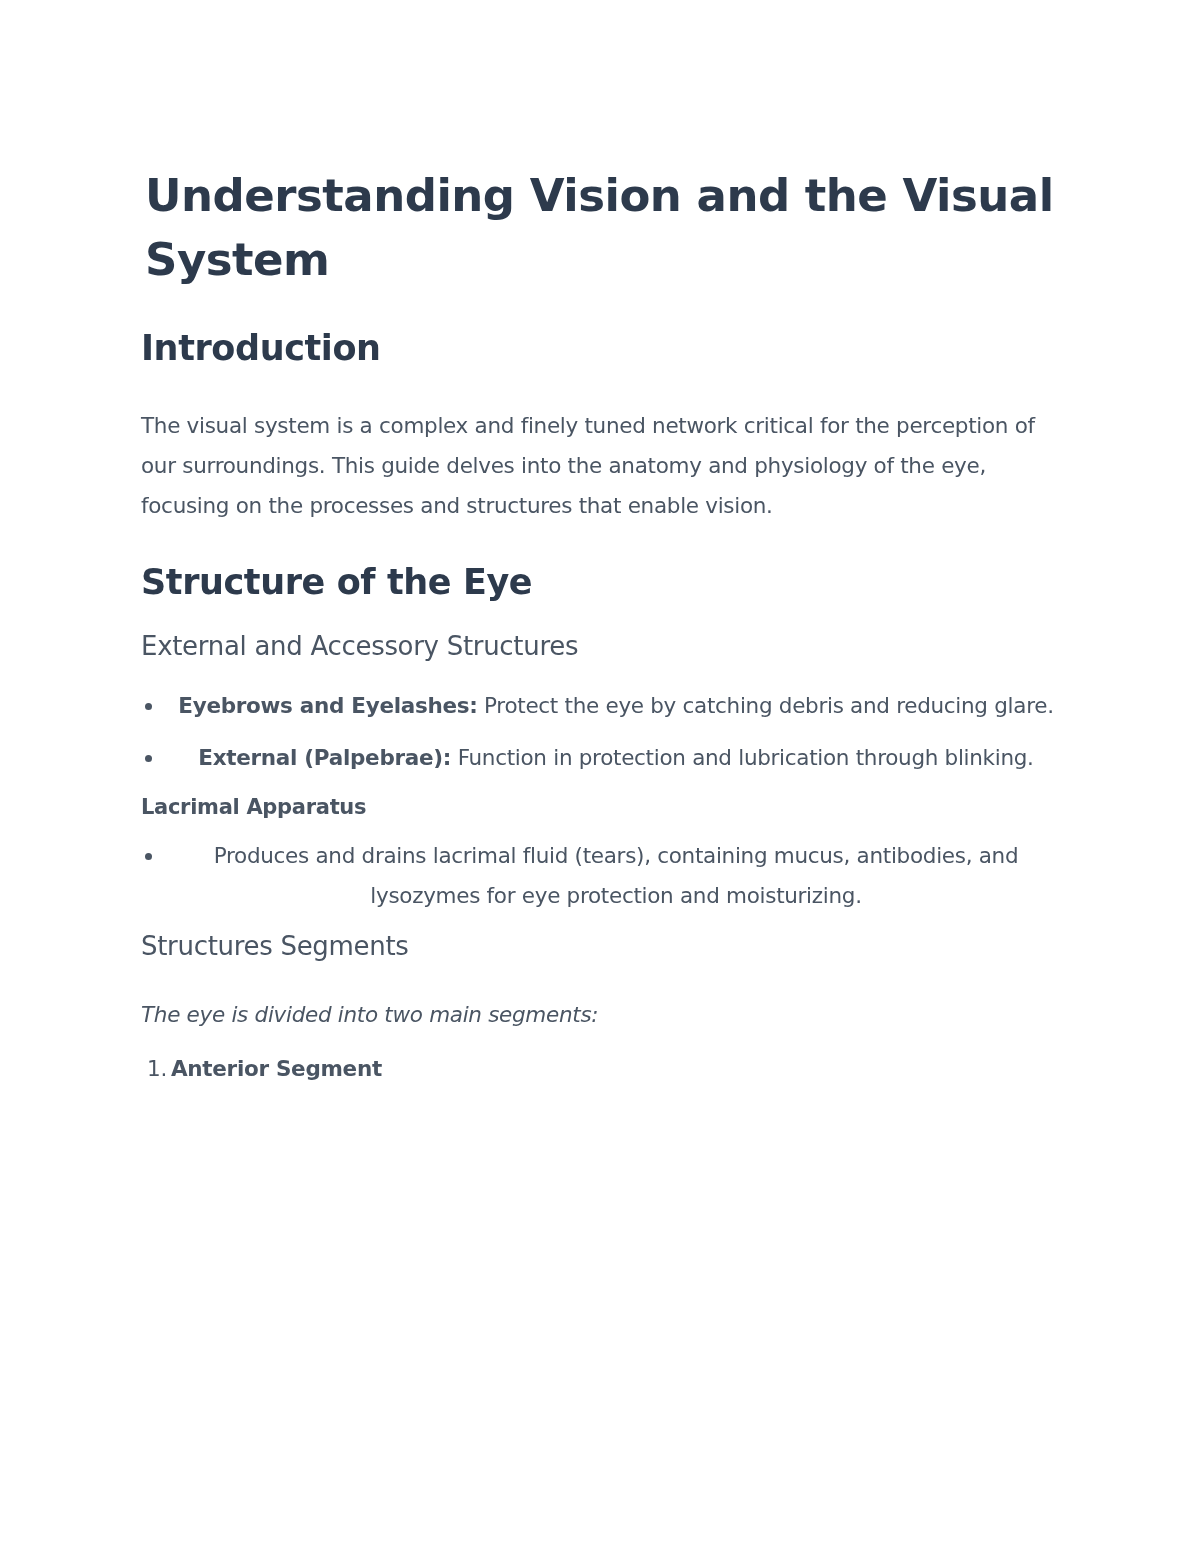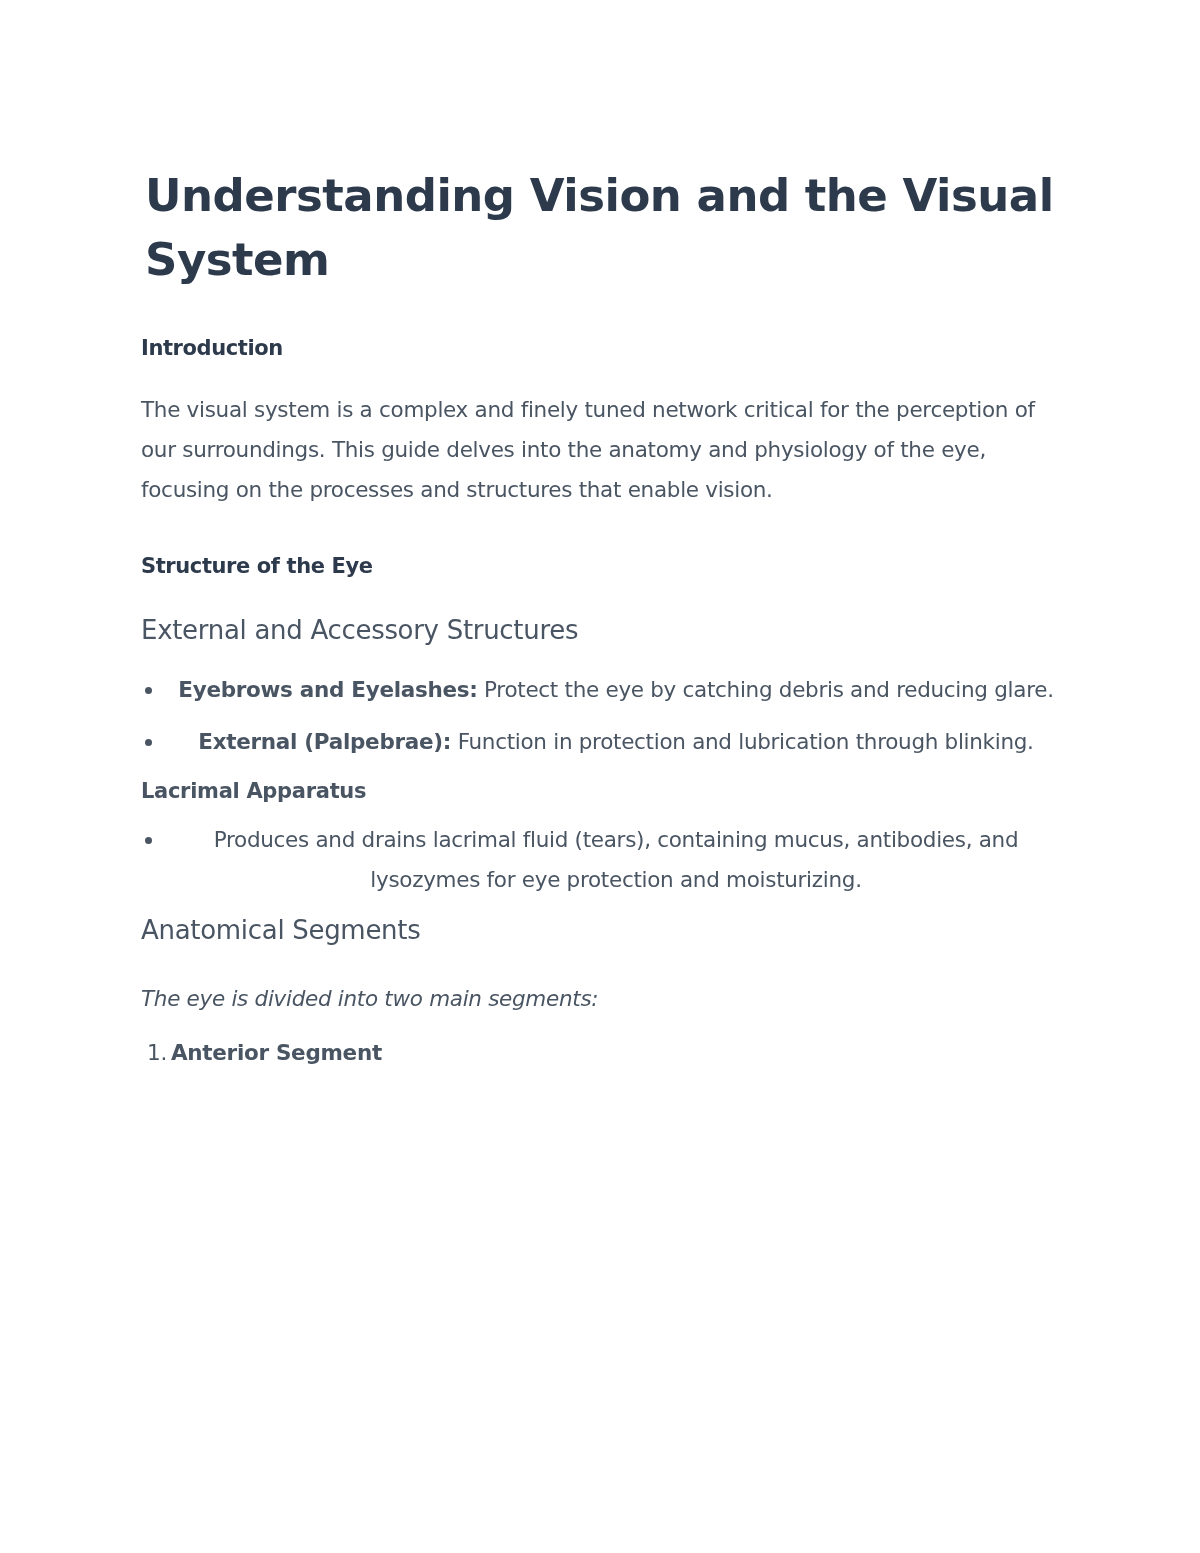--- a/index.html
+++ b/index.html
@@ -1,24 +1,24 @@
 <!DOCTYPE html>
 <html><head>
 <meta charset="utf-8">
 <style>
   html, body { margin: 0; padding: 0; background: #ffffff; }
   body { width: 1200px; height: 1553px; position: relative; overflow: hidden;
          font-family: "DejaVu Sans", sans-serif; color: #4a5563; }
   .page { position: absolute; left: 141px; top: 160px; width: 920px; }
   h1 { margin: 4px; font-size: 45px; line-height: 64px; font-weight: bold; color: #2d3a4c; letter-spacing: -0.5px; }
-  h2 { margin: 34px 0 0 0; font-size: 21px; line-height: 44px; font-weight: bold; color: #2d3a4c; letter-spacing: -0.4px; }
+  h2 { margin: 34px 0 0 0; font-size: 35px; line-height: 44px; font-weight: bold; color: #2d3a4c; letter-spacing: -0.4px; }
   h3 { margin: 24px 0 0 0; font-size: 26px; line-height: 36px; font-weight: normal; color: #4a5563; letter-spacing: -0.3px; }
   h4 { margin: 14px 0 0 0; font-size: 21px; line-height: 30px; font-weight: bold; color: #4a5563; letter-spacing: -0.3px; }
   p { margin: 0; font-size: 21.5px; line-height: 40px; color: #4a5563; letter-spacing: -0.3px; }
-  .intro { margin-top: 20px; }
+  .intro { margin-top: 36px; }
   ul, ol { margin: 0; padding: 0; list-style: none; }
   ul.bullets { margin-top: 22px; }
   ul.bullets li { position: relative; padding-left: 30px; font-size: 21.5px; line-height: 40px; margin-bottom: 12px; letter-spacing: -0.3px; text-align: center; }
   ul.bullets li .bullet { position: absolute; left: 4px; top: 17px; width: 7px; height: 7px; border-radius: 50%; background: #4a5563; }
   ul.bullets li b { color: #4a5563; font-weight: bold; }
   .segments-intro { margin-top: 31px; font-style: italic; }
   ol.numbered { margin-top: 14px; }
   ol.numbered li { position: relative; padding-left: 30px; font-size: 21.5px; line-height: 40px; font-weight: bold; letter-spacing: -0.3px; }
   ol.numbered li .num { position: absolute; left: 6px; top: 0; font-weight: normal; }
 </style>
@@ -46,21 +46,21 @@
   </ul>
 
   <h4>Lacrimal Apparatus</h4>
   <ul class="bullets" style="margin-top:14px">
     <li>
       <span class="bullet"></span>
       <span>Produces and drains lacrimal fluid (tears), containing mucus, antibodies, and lysozymes for eye protection and moisturizing.</span>
     </li>
   </ul>
 
-  <h3 style="margin-top:10px">Anatomical Segments</h3>
+  <h3 style="margin-top:10px">Structures Segments</h3>
   <p class="segments-intro">The eye is divided into two main segments:</p>
   <ol class="numbered">
     <li>
       <span class="num">1.</span>
       <span>Anterior Segment</span>
     </li>
   </ol>
 </div>
 
 </body></html>

